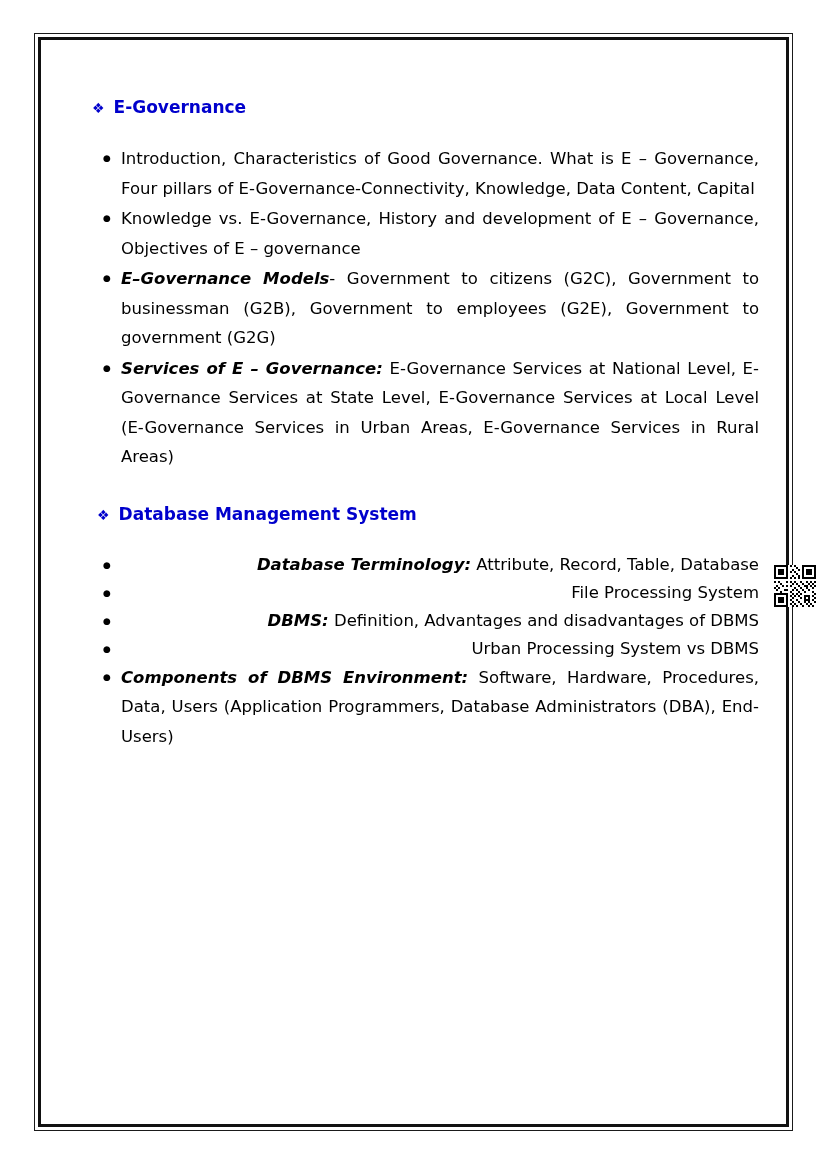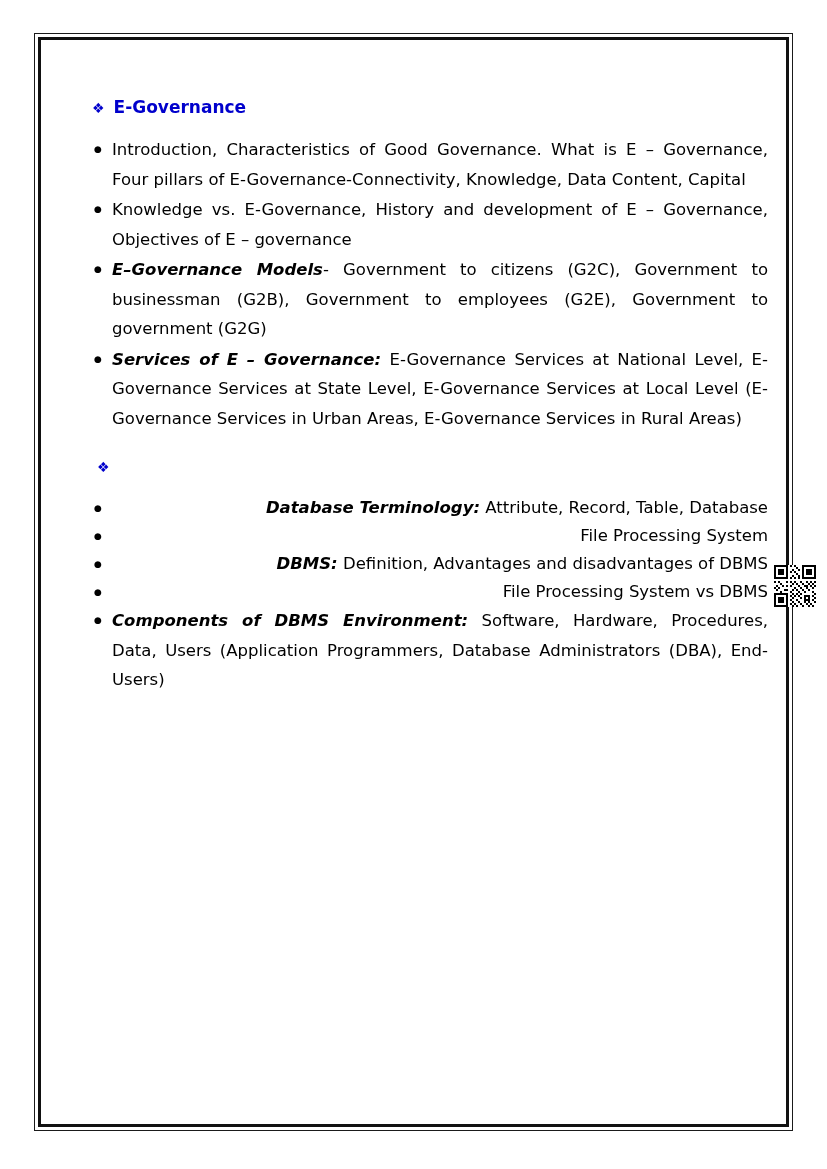--- a/index.html
+++ b/index.html
@@ -60,21 +60,21 @@
     font-size: 14px;
     margin-right: 9px;
     flex: none;
   }
   .heading-gap-1 { height: 16px; }
   .heading-gap-2 { height: 22px; }
 
   
   ul.bullets {
     list-style: none;
-    margin: 0;
+    margin: 9px;
     padding: 0;
   }
   ul.bullets li {
     position: relative;
     padding-left: 24px;
     color: #000000;
     font-size: 16.5px;
     text-align: justify;
     text-justify: inter-word;
     margin: 0;
@@ -140,35 +140,36 @@
     </li>
     <li class="multi">
       <b>Services of E – Governance:</b><span> E-Governance Services at National Level, E-Governance Services at State Level, E-Governance Services at Local Level (E-Governance Services in Urban Areas, E-Governance Services in Rural Areas)</span>
     </li>
   </ul>
 
   <div class="heading-gap-2"></div>
 
   <div class="heading level-b">
     <span class="diamond">❖</span>
+    <span>Database Management System</span>
   </div>
   <div class="heading-gap-1"></div>
 
   <ul class="bullets">
     <li class="single">
       <b>Database Terminology:</b><span> Attribute, Record, Table, Database</span>
     </li>
     <li class="single">
       <span>File Processing System</span>
     </li>
     <li class="single">
       <b>DBMS:</b><span> Definition, Advantages and disadvantages of DBMS</span>
     </li>
     <li class="single">
-      <span>File Processing System vs DBMS</span>
+      <span>Urban Processing System vs DBMS</span>
     </li>
     <li class="multi">
       <b>Components of DBMS Environment:</b><span> Software, Hardware, Procedures, Data, Users (Application Programmers, Database Administrators (DBA), End-Users)</span>
     </li>
   </ul>
 
 </div>
 
 <div id="qr-code">
   <svg viewBox="0 0 21 21" width="42" height="42" shape-rendering="crispEdges">

